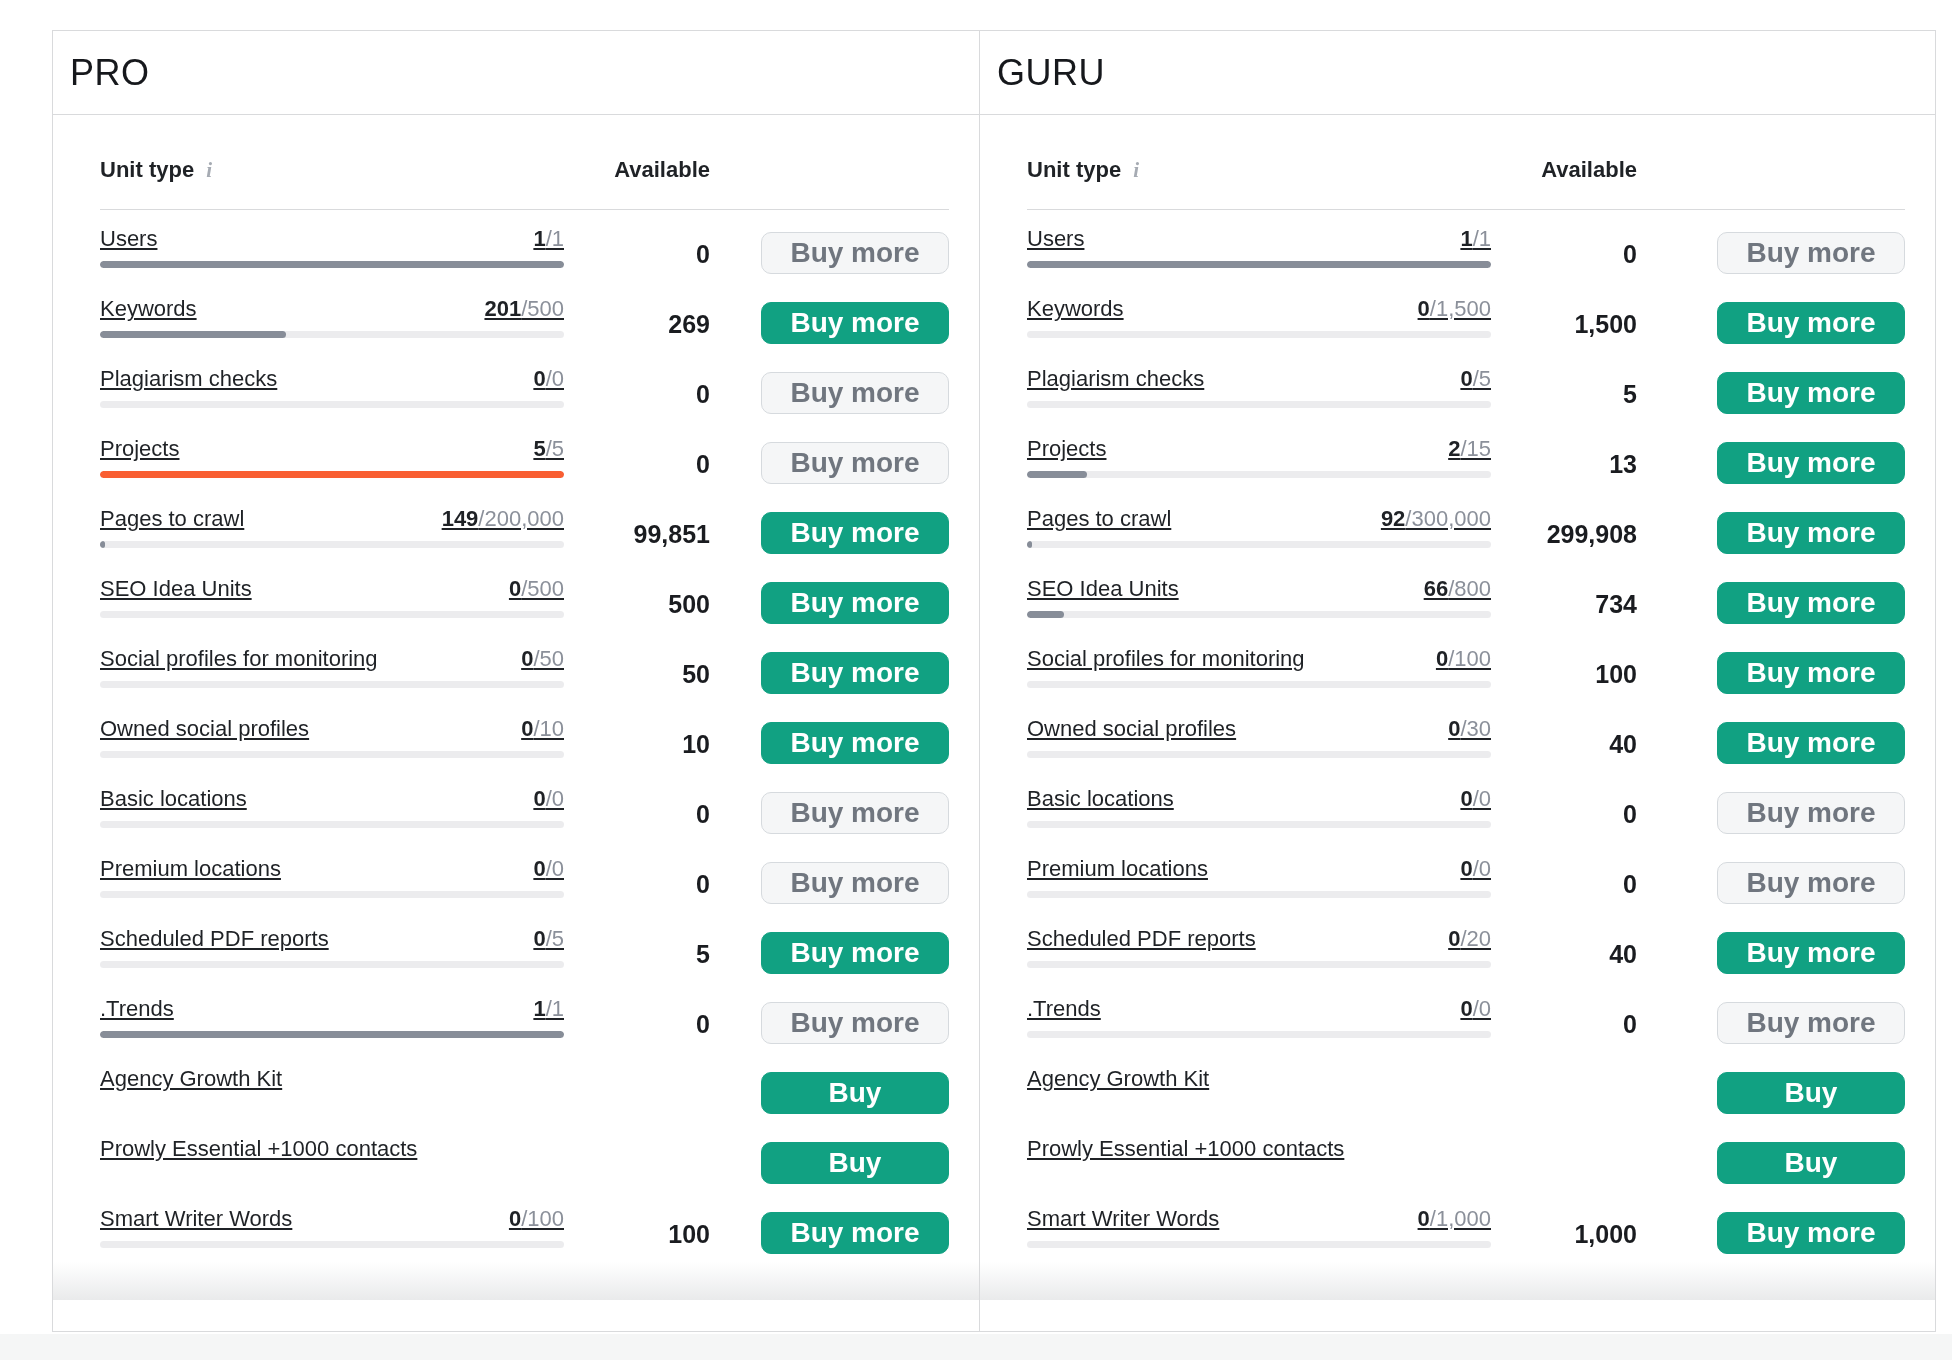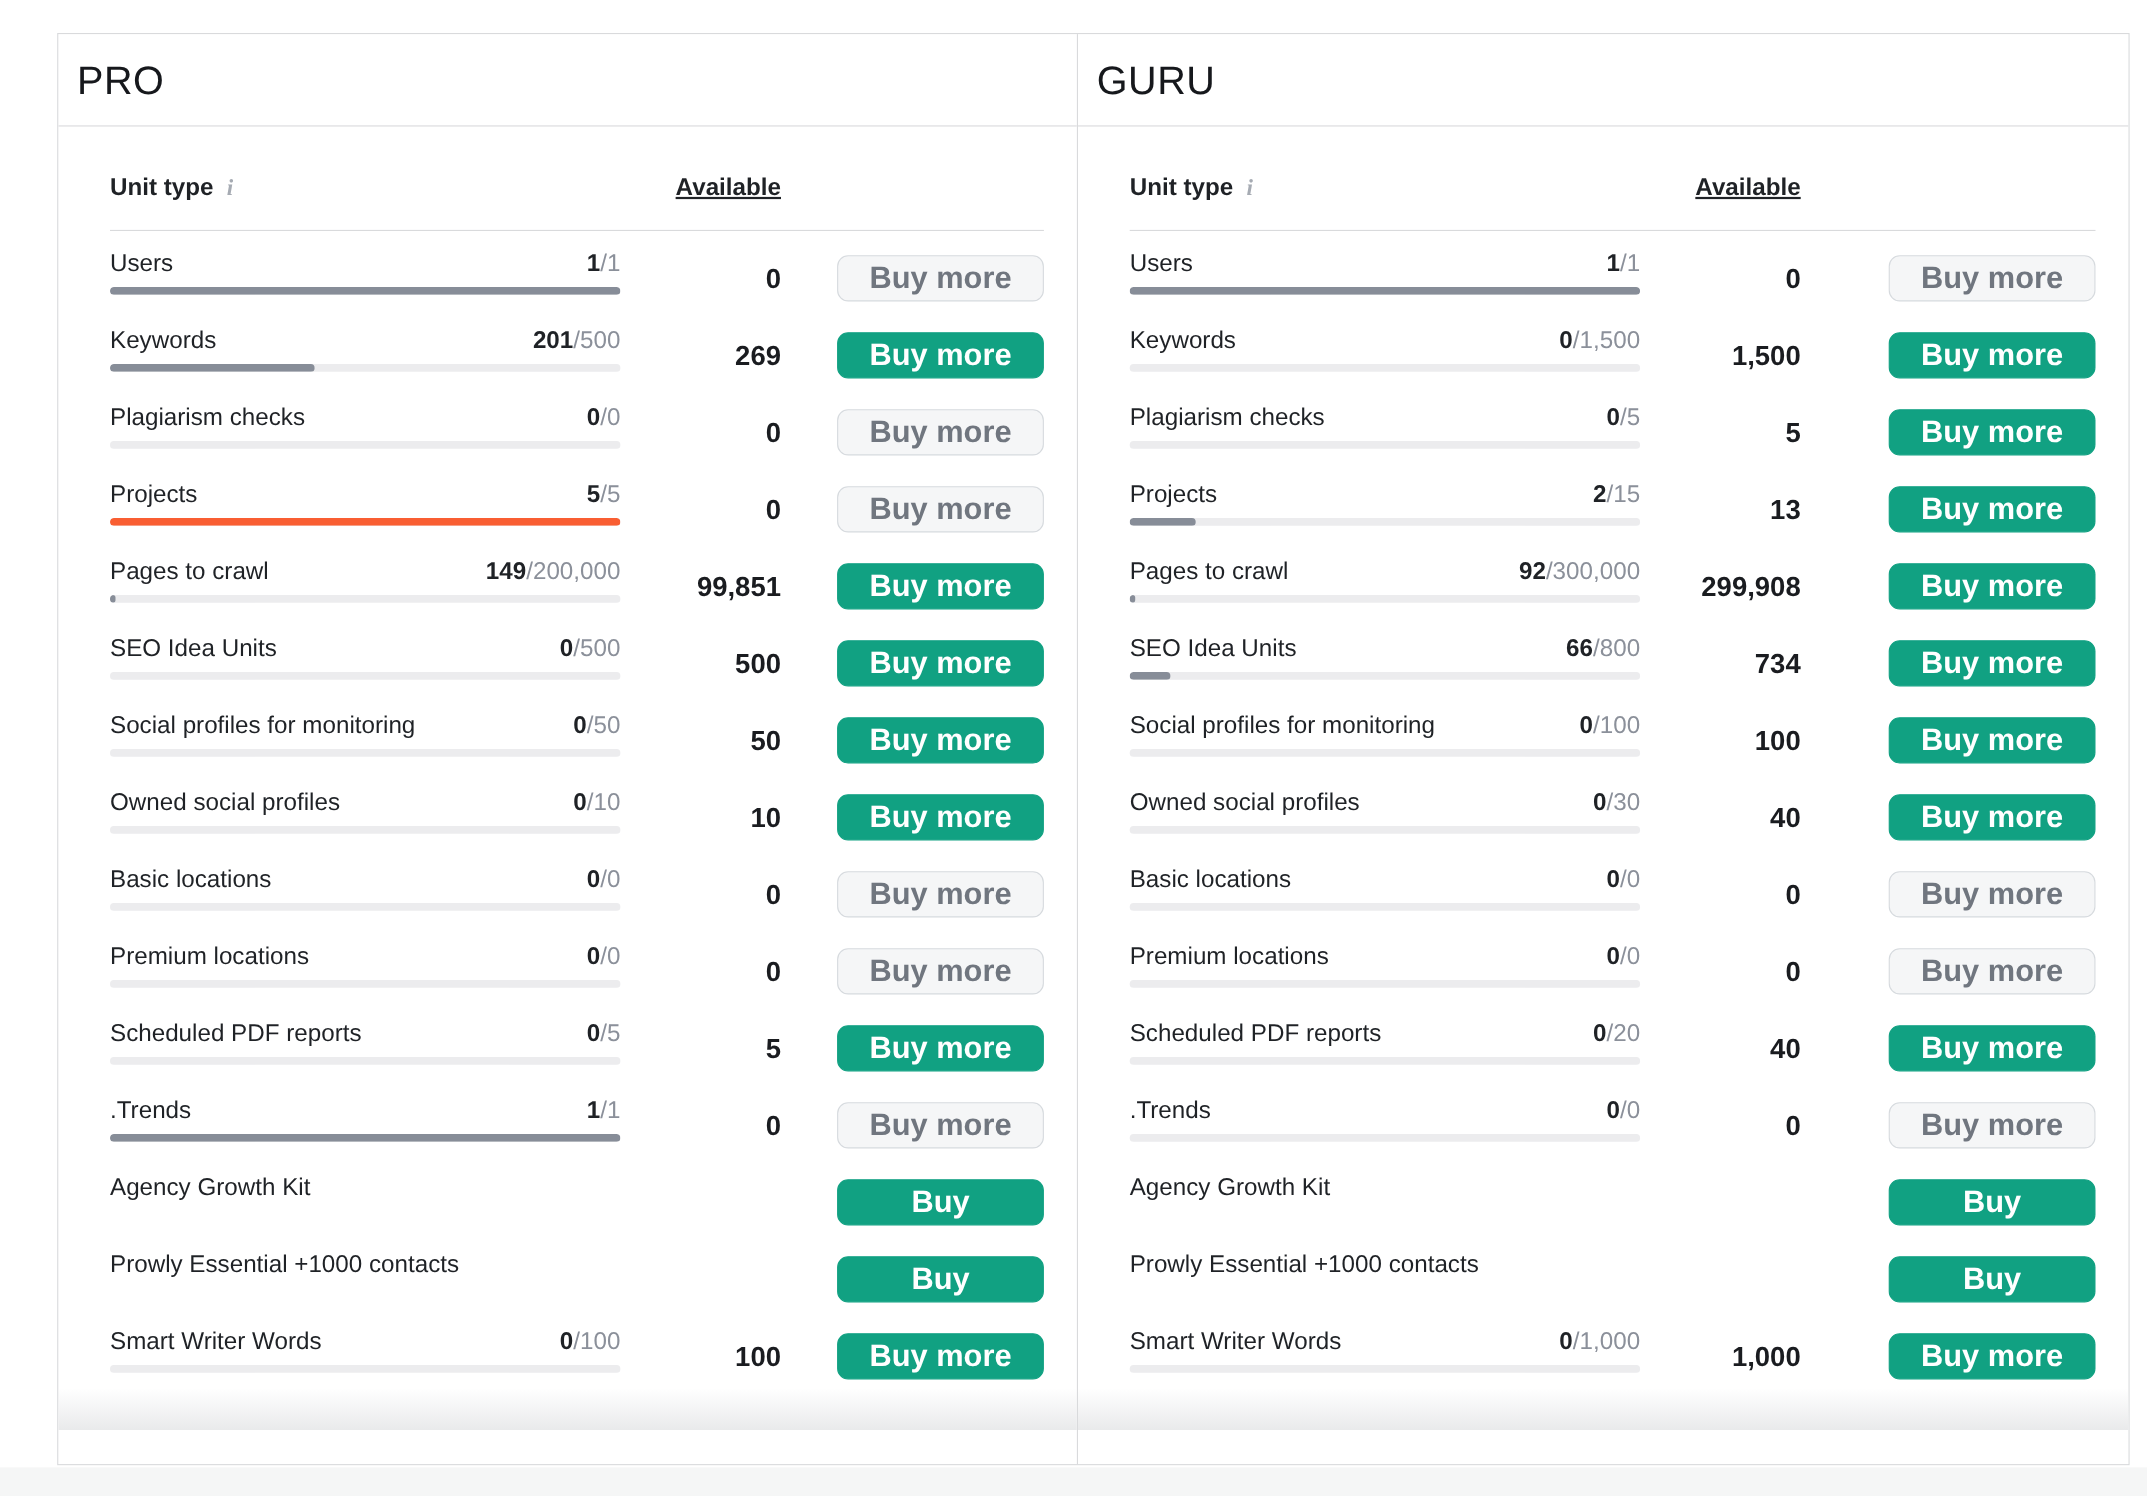--- a/index.html
+++ b/index.html
@@ -37,29 +37,29 @@
     align-items: center;
     font-size: 22px; font-weight: 700; color: #1f2226;
   }
   .col-head .unit-type-wrap { display: flex; align-items: center; gap: 12px; }
   .info-icon {
     font-family: "Liberation Serif", serif;
     font-style: italic; font-weight: 700;
     font-size: 21px; color: #a6abb3;
     cursor: pointer;
   }
-  .col-head .available-head { text-align: right; text-decoration: underline; }
+  .col-head .available-head { text-align: right; }
   .head-sep { border-bottom: 1px solid #d9dadc; margin-top: 26px; }
   .row {
     height: 70px; padding-top: 16px;
     display: grid;
     grid-template-columns: 464px 146px 1fr;
     align-items: start;
   }
-  .unit-block { width: 464px; }
+  .unit-block { width: 464px; text-decoration: underline; }
   .unit-line { display: flex; justify-content: space-between; align-items: baseline; }
   .unit-label { font-size: 22px; color: #1f2226; }
   .usage { font-size: 22px; white-space: nowrap; }
   .usage .used { font-weight: 700; color: #1f2226; }
   .usage .limit { font-weight: 400; color: #8b909a; }
   .bar {
     margin-top: 9px; height: 7px; border-radius: 4px;
     background: #ececee; overflow: hidden;
   }
   .bar.hidden, .usage.hidden { visibility: hidden; }

